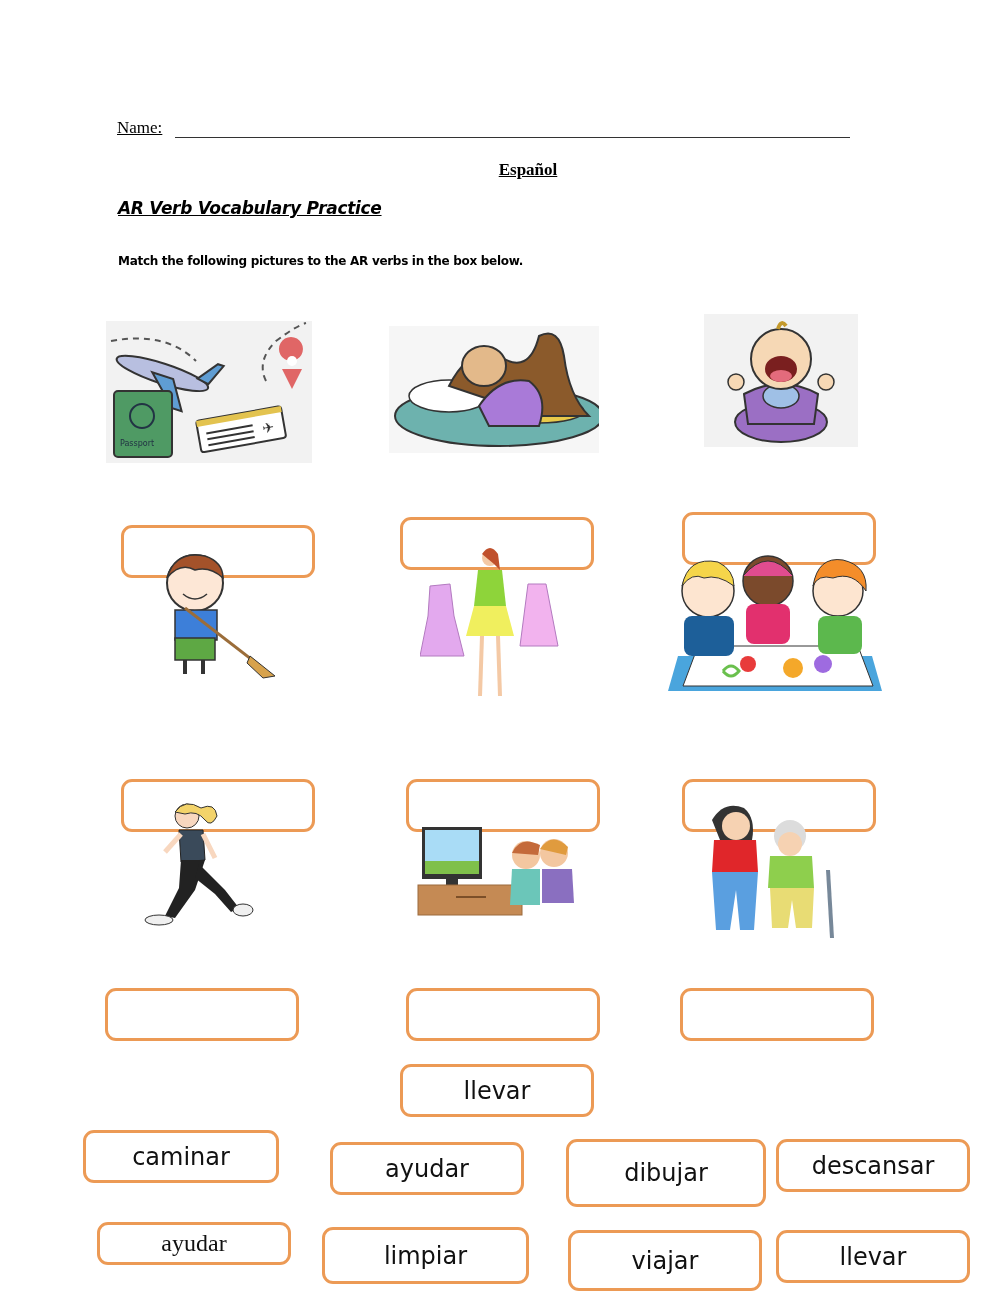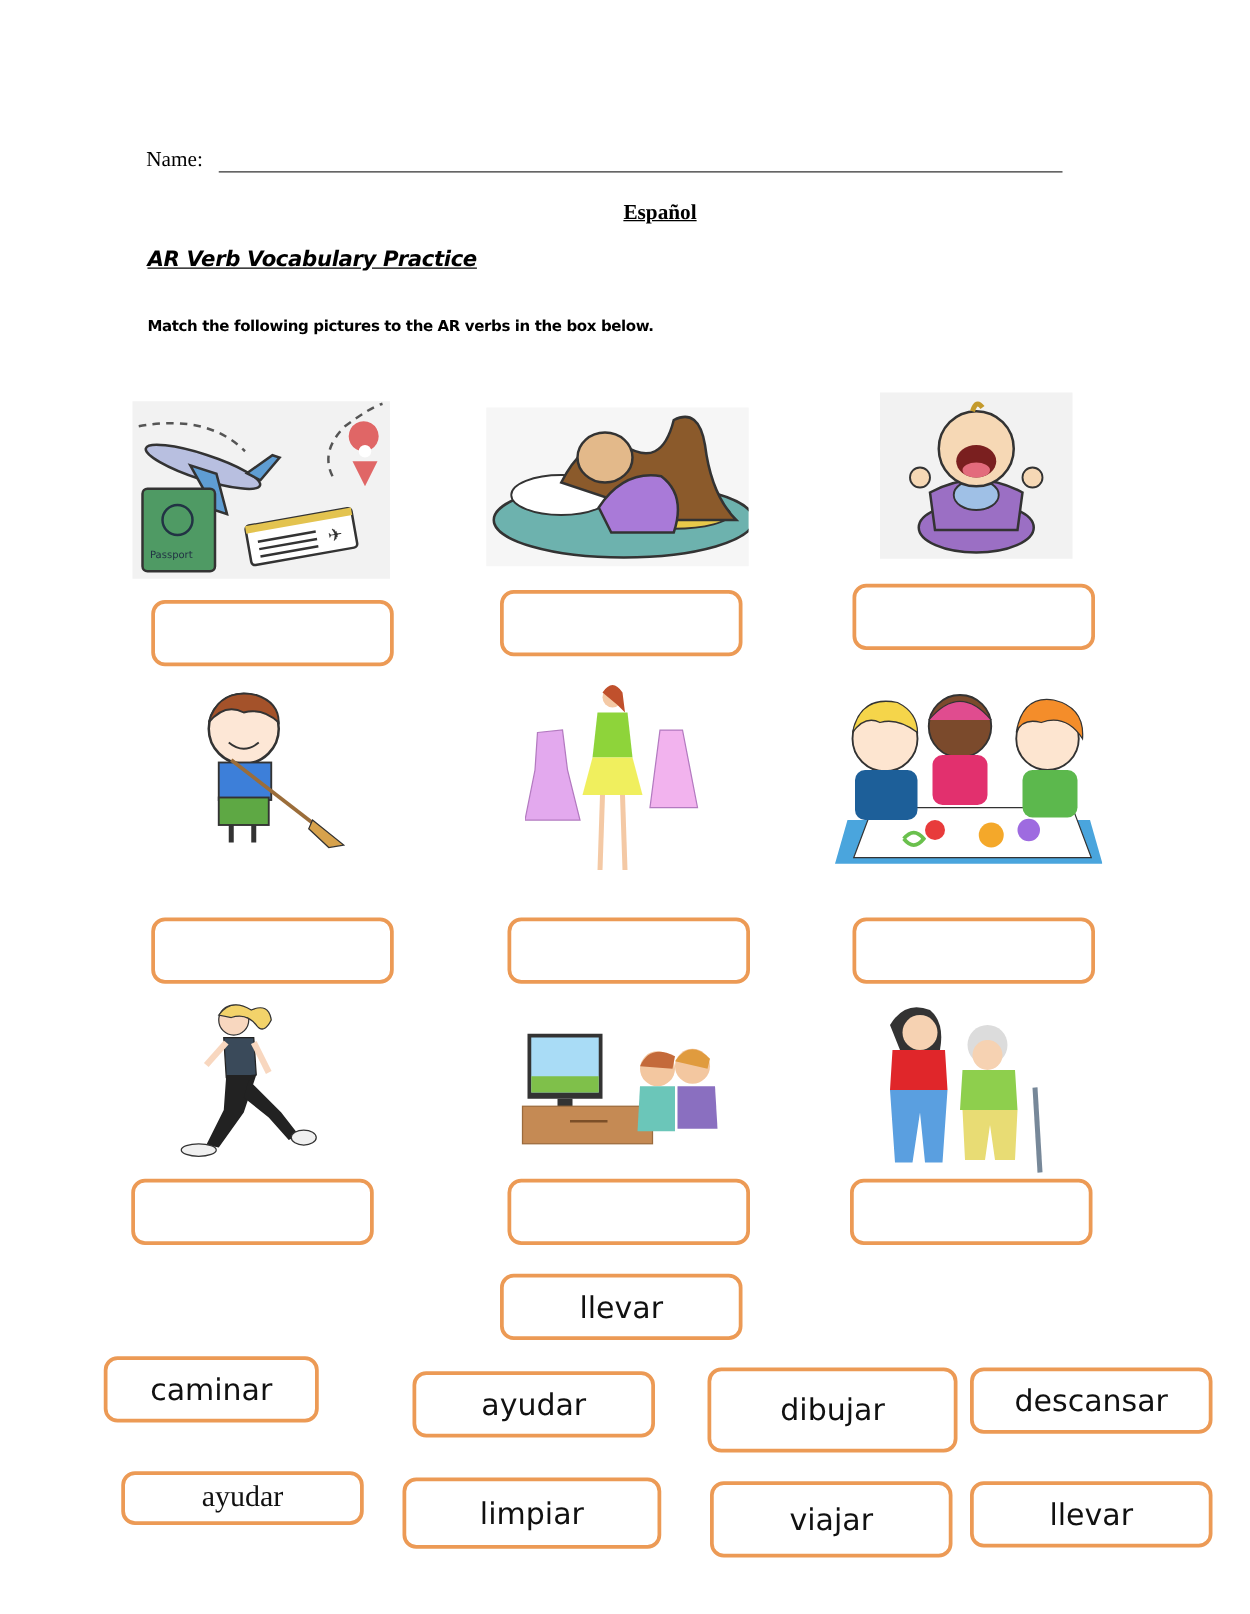--- a/index.html
+++ b/index.html
@@ -1,23 +1,23 @@
 <!DOCTYPE html>
 <html><head>
 <meta charset="utf-8">
 <style>
   html, body { margin:0; padding:0; background:#ffffff; }
   body { width:1000px; height:1291px; position:relative; overflow:hidden; font-family:"DejaVu Sans", sans-serif; color:#000; }
   .abs { position:absolute; }
-  .name-line { left:117px; top:118px; font-family:"Liberation Serif", serif; font-size:17px; }
+  .name-line { left:117px; top:118px; font-family:"Liberation Serif", serif; font-size:17px;text-decoration:underline; }
   .name-underline { left:175px; top:137px; width:675px; height:1px; background:#333; }
   .espanol { left:0; width:1000px; top:160px; text-align:center; font-family:"Liberation Serif", serif; font-weight:bold; font-size:17px; text-decoration:underline;margin-left:28px; }
   .subtitle { left:118px; top:198px; font-size:17px; font-weight:bold; text-decoration:underline; letter-spacing:-0.3px;font-style:italic; }
   .instructions { left:118px; top:254px; font-size:12px; font-weight:bold; letter-spacing:-0.3px; }
-  .answer-box, .word-box { border:3px solid #ec9a55; border-radius:11px; background:#fff; box-sizing:border-box; }
+  .answer-box, .word-box { border:3px solid #ec9a55; border-radius:11px; background:#fff; box-sizing:border-box;margin-top:45px; }
   .word-box { display:flex; align-items:center; justify-content:center; font-size:24px; color:#111; }
   .pic { overflow:hidden; }
 </style>
 </head>
 <body>
 
 <div class="abs name-line"><span>Name:</span></div>
 <div class="abs name-underline"></div>
 <div class="abs espanol">Español</div>
 <div class="abs subtitle">AR Verb Vocabulary Practice</div>
@@ -169,20 +169,20 @@
     <circle cx="90" cy="36" r="16" fill="#dcdcdc"></circle>
     <circle cx="90" cy="44" r="12" fill="#f6d2b2"></circle>
     <path d="M70 56 L112 56 L114 88 L68 88 Z" fill="#8ecf4d"></path>
     <path d="M70 88 L114 88 L112 128 L96 128 L92 100 L88 128 L72 128 Z" fill="#e8dc74"></path>
     <line x1="128" y1="70" x2="132" y2="138" stroke="#778899" stroke-width="4"></line>
   </svg>
 </div>
 <div class="abs answer-box" style="left:680px;top:943px;width:194px;height:53px;"></div>
 
 <div class="abs word-box" style="left:400px;top:1019px;width:194px;height:53px;">llevar</div>
-<div class="abs word-box" style="left:83px;top:1085px;width:172px;height:53px;">caminar</div>
+<div class="abs word-box" style="left:83px;top:1085px;width:196px;height:53px;">caminar</div>
 <div class="abs word-box" style="left:330px;top:1097px;width:194px;height:53px;">ayudar</div>
 <div class="abs word-box" style="left:566px;top:1094px;width:200px;height:68px;">dibujar</div>
 <div class="abs word-box" style="left:776px;top:1094px;width:194px;height:53px;">descansar</div>
 <div class="abs word-box" style="left:97px;top:1177px;width:194px;height:43px;font-family:Liberation Serif, serif;">ayudar</div>
 <div class="abs word-box" style="left:322px;top:1182px;width:207px;height:57px;">limpiar</div>
 <div class="abs word-box" style="left:568px;top:1185px;width:194px;height:61px;">viajar</div>
 <div class="abs word-box" style="left:776px;top:1185px;width:194px;height:53px;">llevar</div>
 
 </body></html>

